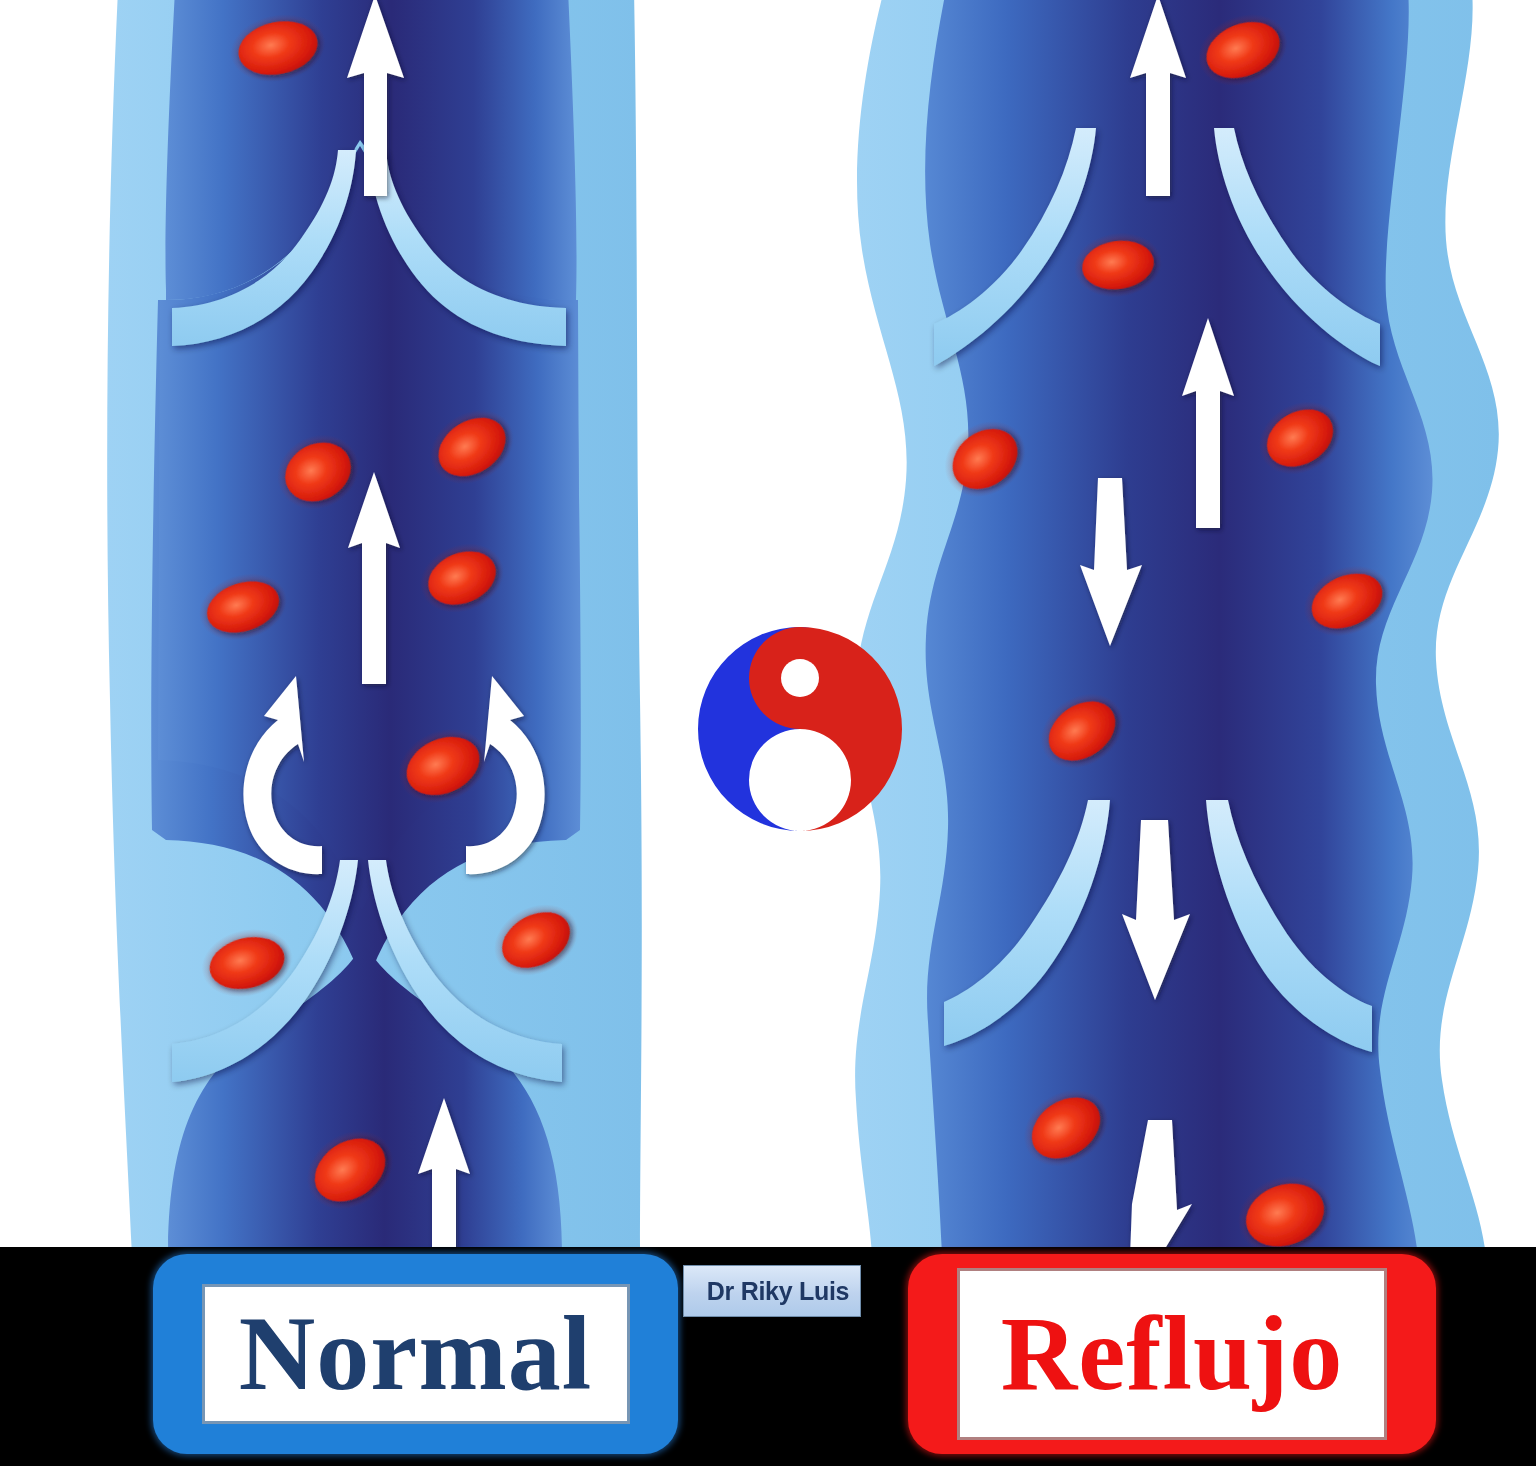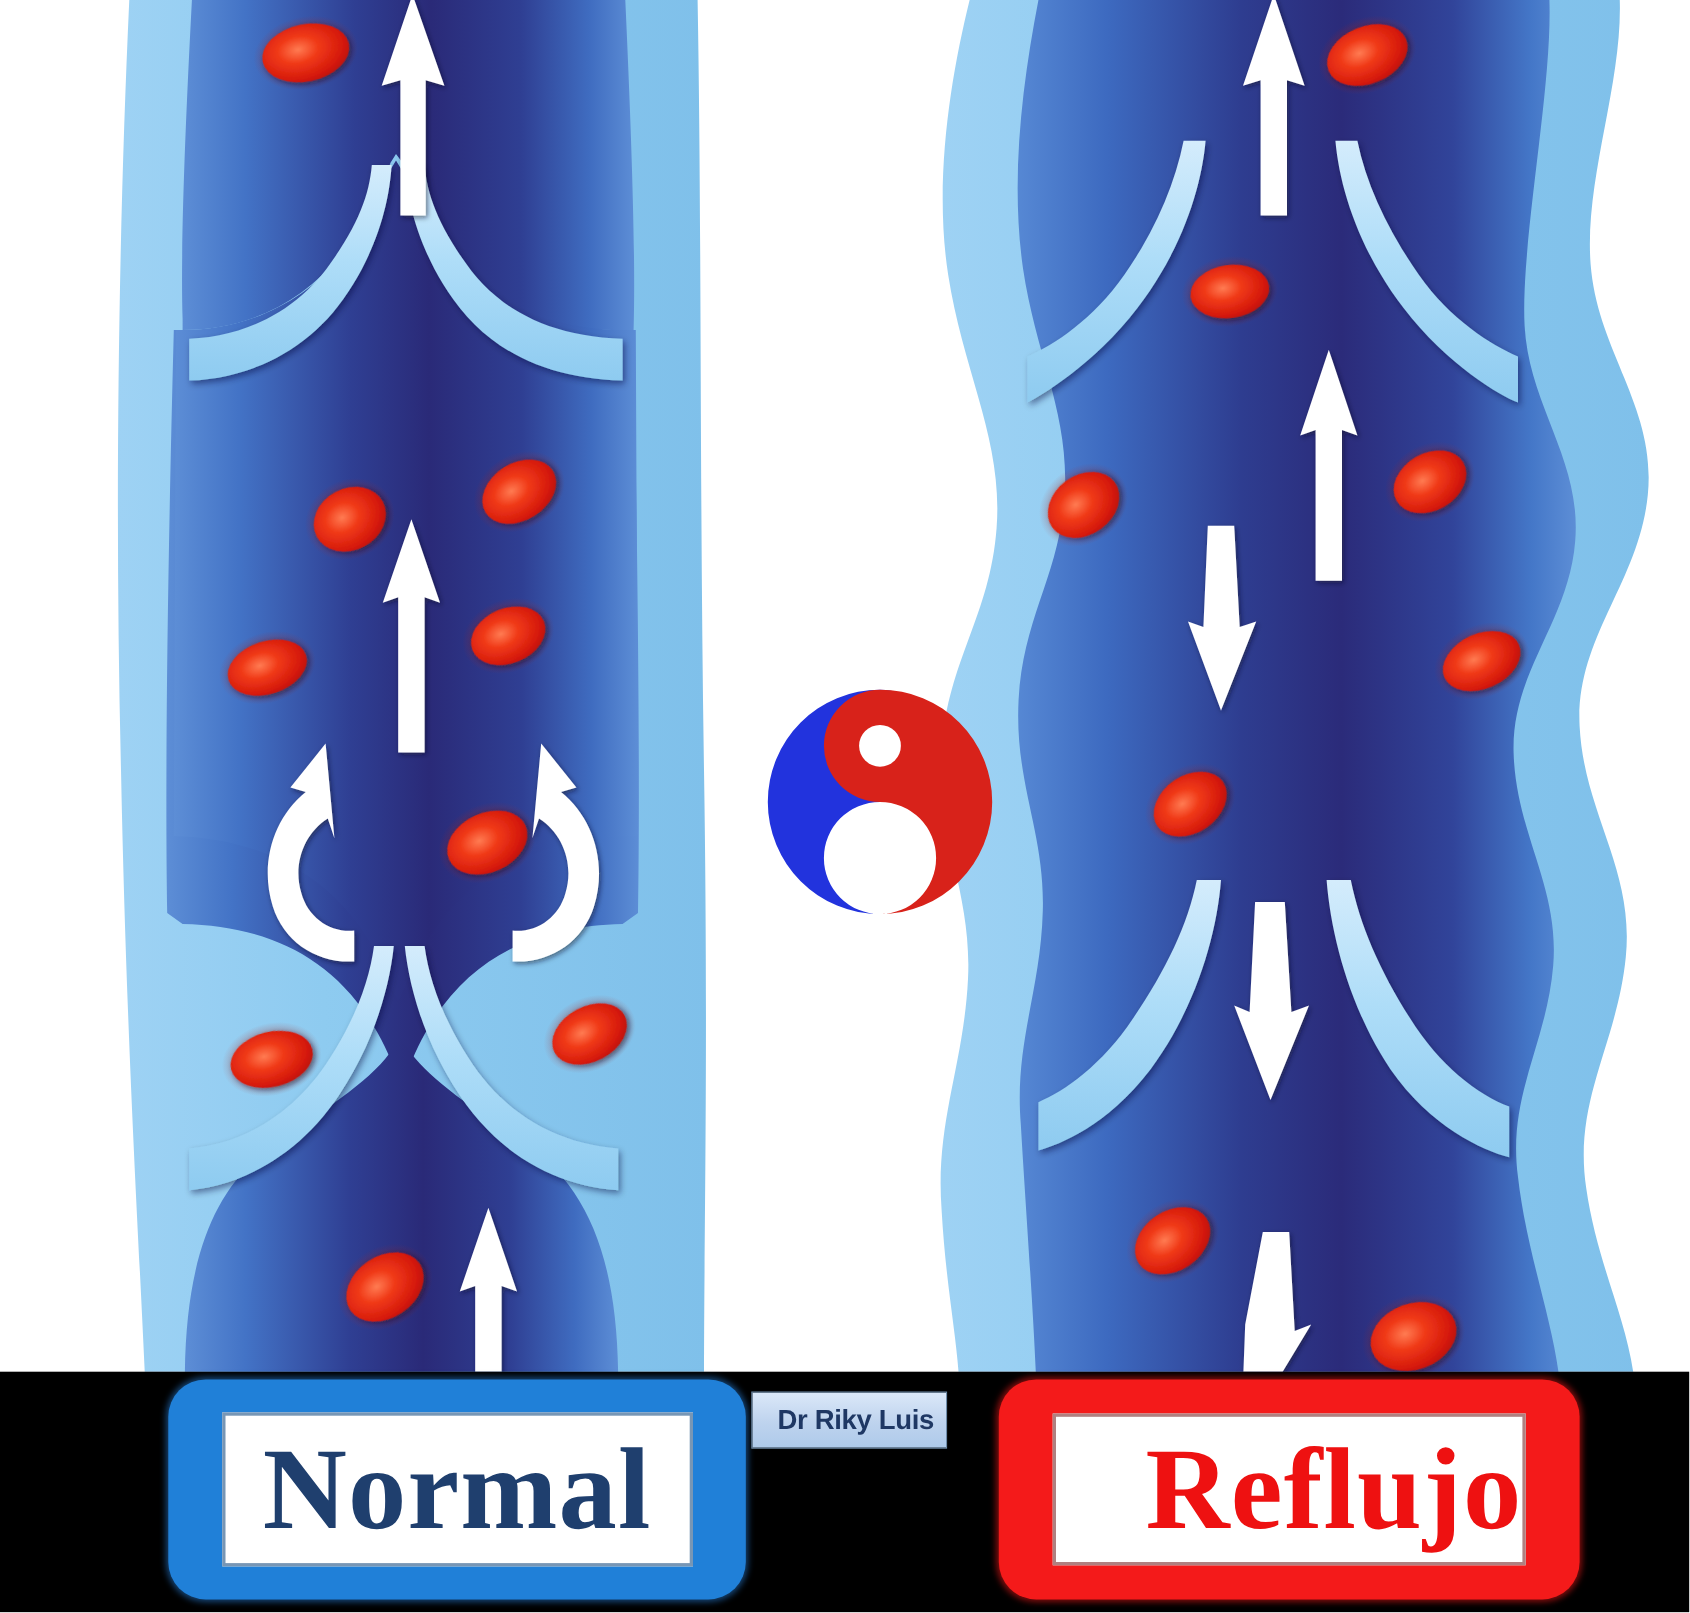--- a/index.html
+++ b/index.html
@@ -70,23 +70,22 @@
     width: 430px;
     height: 138px;
   }
   #pill-normal .pill-inner {
     width: 428px;
     height: 140px;
     border: 3px solid #7796b5;
   }
   #pill-reflujo .pill-inner {
     width: 430px;
-    height: 138px;
+    height: 172px;
     border: 3px solid #b08080;
-    justify-content: flex-end;
   }
   .pill-text {
     font-family: "Liberation Serif", "DejaVu Serif", serif;
     font-weight: bold;
     line-height: 1;
     white-space: nowrap;
   }
   #label-normal-text {
     font-size: 106px;
     color: #1f3f6e;

